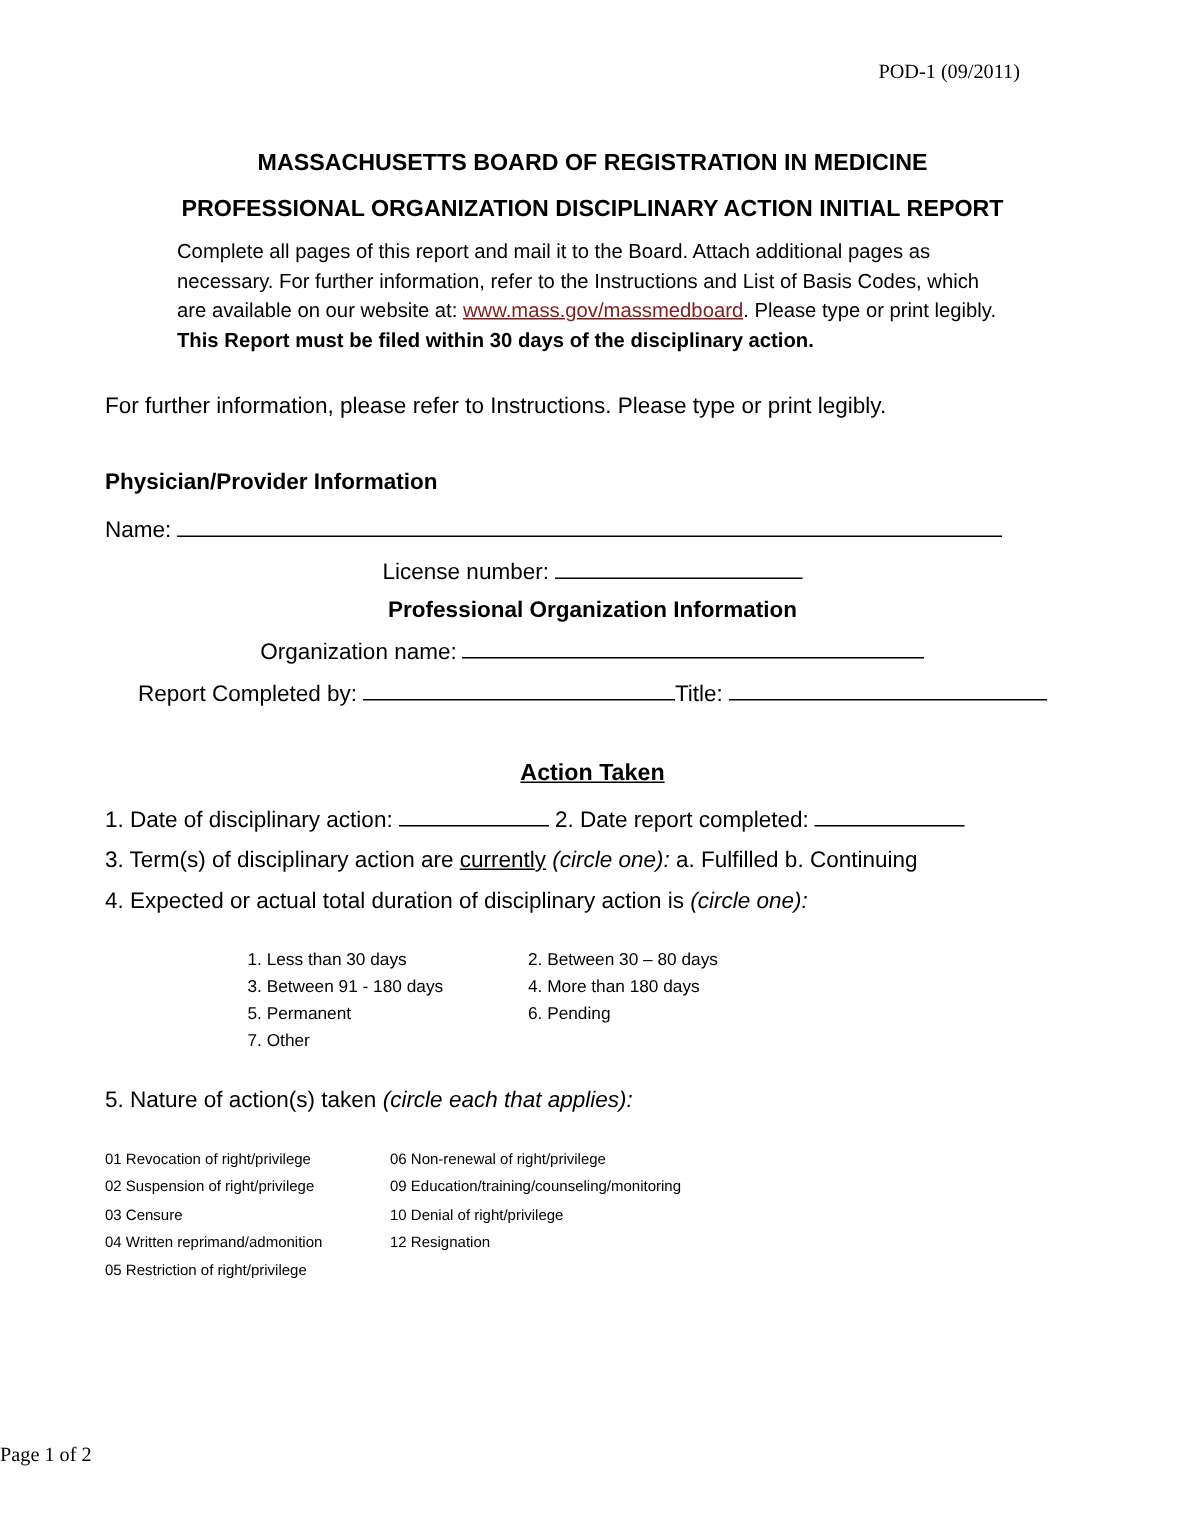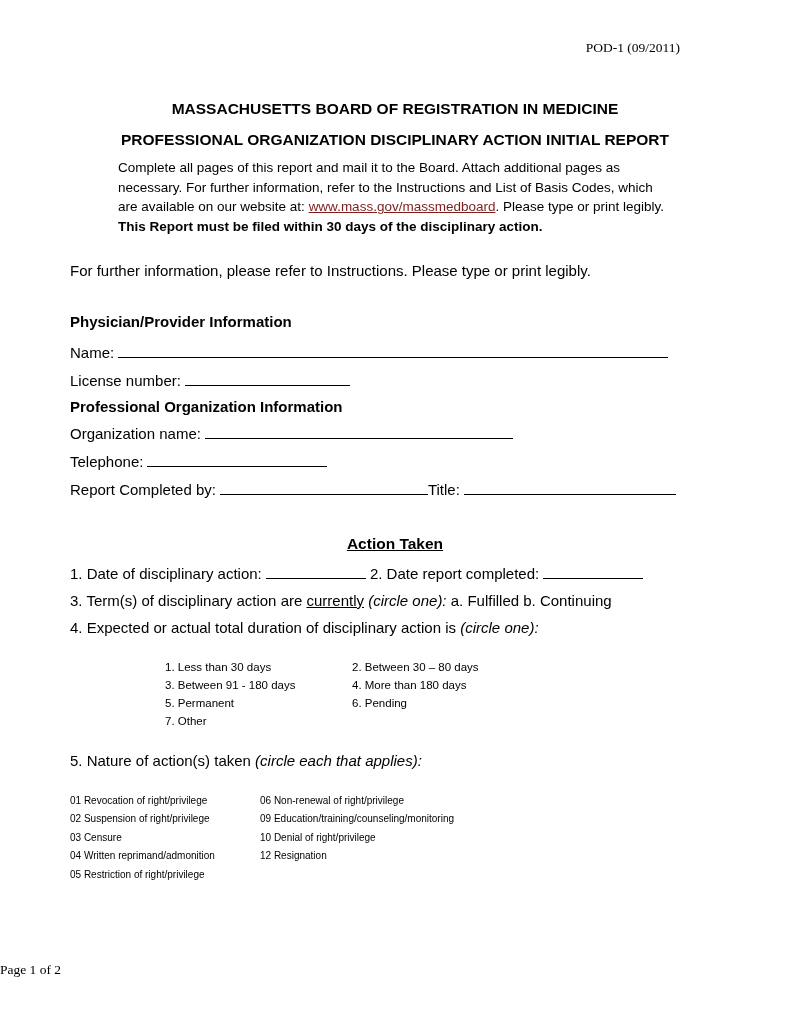--- a/index.html
+++ b/index.html
@@ -51,21 +51,21 @@
     height: 20px;
     white-space: nowrap;
   }
   .blank {
     display: inline-block;
     border-bottom: 1.4px solid #000;
     height: 16px;
     margin-left: 4px;
   }
   .mt-sec { margin-top: 34px; }
-  .mt-row { margin-top: 8px; }
+  .mt-row { margin-top: 8px; text-align: center; }
   .action-heading {
     margin-top: 36px;
     text-align: center;
     font-weight: bold;
     font-size: 15.5px;
     text-decoration: underline;
   }
   .item {
     margin-top: 10px;
     font-size: 15px;
@@ -124,23 +124,20 @@
   <div class="frow mt-row">
     <span>License number:</span><span class="blank" style="width:165px;"></span>
   </div>
 
   <div class="section-heading mt-row">Professional Organization Information</div>
 
   <div class="frow mt-row">
     <span>Organization name:</span><span class="blank" style="width:308px;"></span>
   </div>
 
-  <div class="frow mt-row">
-    <span>Telephone:</span><span class="blank" style="width:180px;"></span>
-  </div>
 
   <div class="frow mt-row">
     <span>Report Completed by:</span><span class="blank" style="width:208px;"></span><span>Title:</span><span class="blank" style="width:212px;"></span>
   </div>
 
   <div class="action-heading">Action Taken</div>
 
   <div class="item">
     <span>1. Date of disciplinary action:</span><span class="blank" style="width:100px;"></span>
     <span>2. Date report completed:</span><span class="blank" style="width:100px;"></span>

